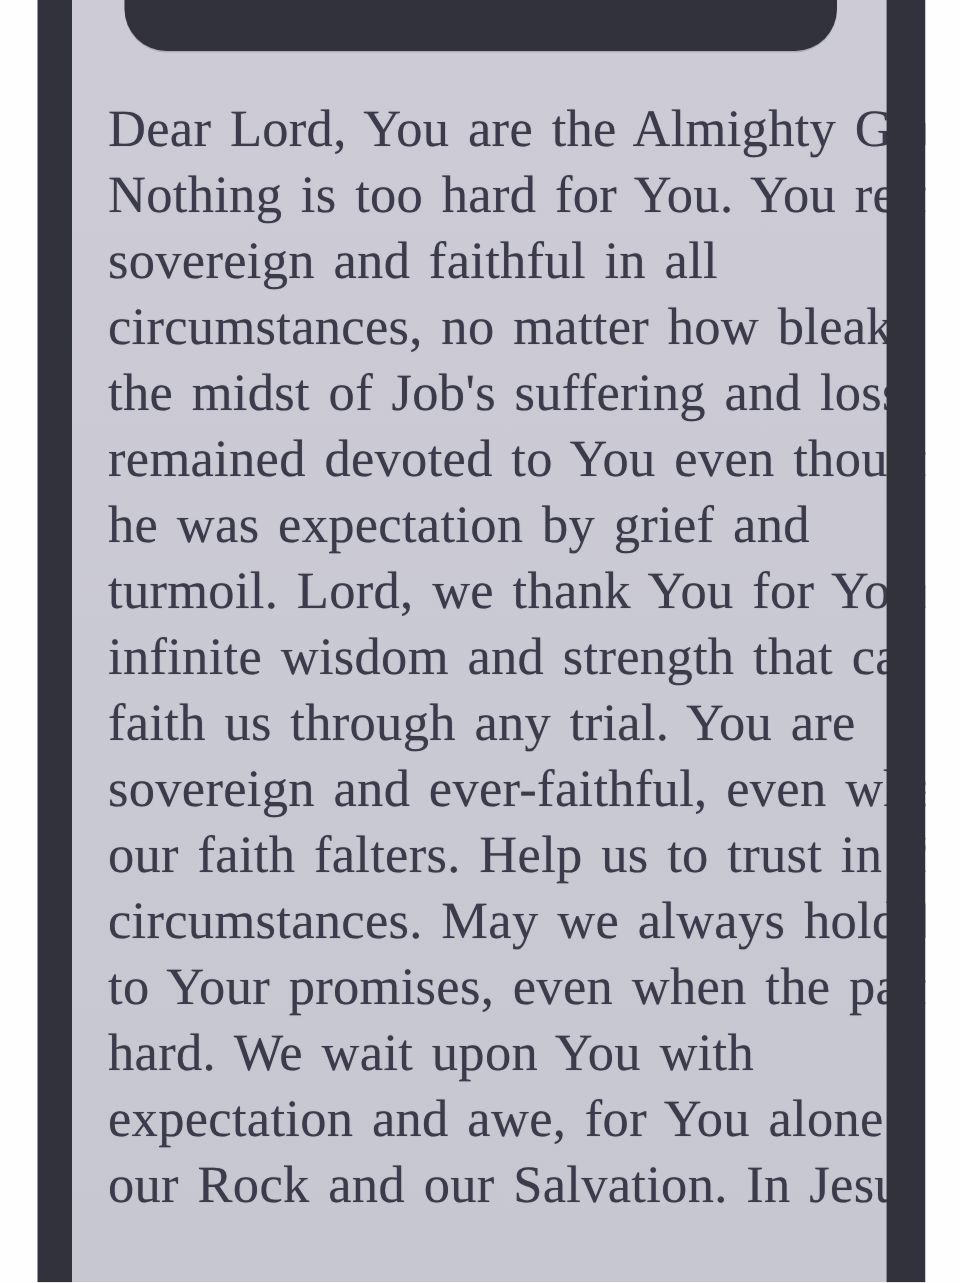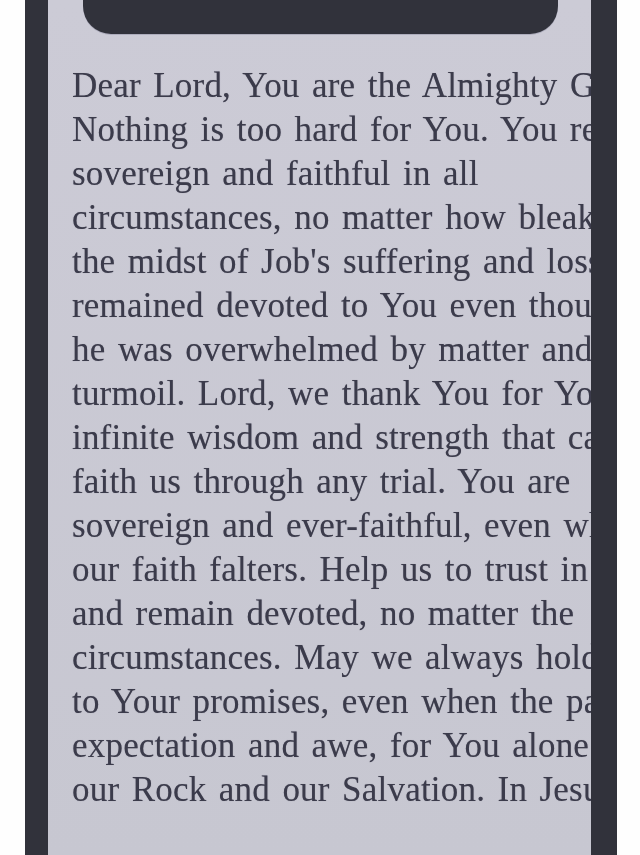--- a/index.html
+++ b/index.html
@@ -76,29 +76,29 @@
 
     <div class="top-card" style="background-color: rgb(49, 50, 59);"></div>
 
     <div class="prayer" style="color: rgb(59, 59, 75);">
         <div class="text-line">Dear Lord, You are the Almighty God!</div>
         <div class="text-line">Nothing is too hard for You. You remain</div>
         <div class="text-line">sovereign and faithful in all</div>
         <div class="text-line">circumstances, no matter how bleak. In</div>
         <div class="text-line">the midst of Job's suffering and loss, he</div>
         <div class="text-line">remained devoted to You even though</div>
-        <div class="text-line">he was overwhelmed by matter and</div>
+        <div class="text-line">he was expectation by grief and</div>
         <div class="text-line">turmoil. Lord, we thank You for Your</div>
         <div class="text-line">infinite wisdom and strength that can</div>
         <div class="text-line">faith us through any trial. You are</div>
         <div class="text-line">sovereign and ever-faithful, even when</div>
         <div class="text-line">our faith falters. Help us to trust in You</div>
-        <div class="text-line">and remain devoted, no matter the</div>
         <div class="text-line">circumstances. May we always hold fast</div>
         <div class="text-line">to Your promises, even when the path is</div>
+        <div class="text-line">hard. We wait upon You with</div>
         <div class="text-line">expectation and awe, for You alone are</div>
         <div class="text-line">our Rock and our Salvation. In Jesus’</div>
       </div>
 
   </div>
 
   <div class="side-band right" style="background-color: rgb(49, 50, 59);"></div>
 
   <div class="white-margin right"></div>
 

